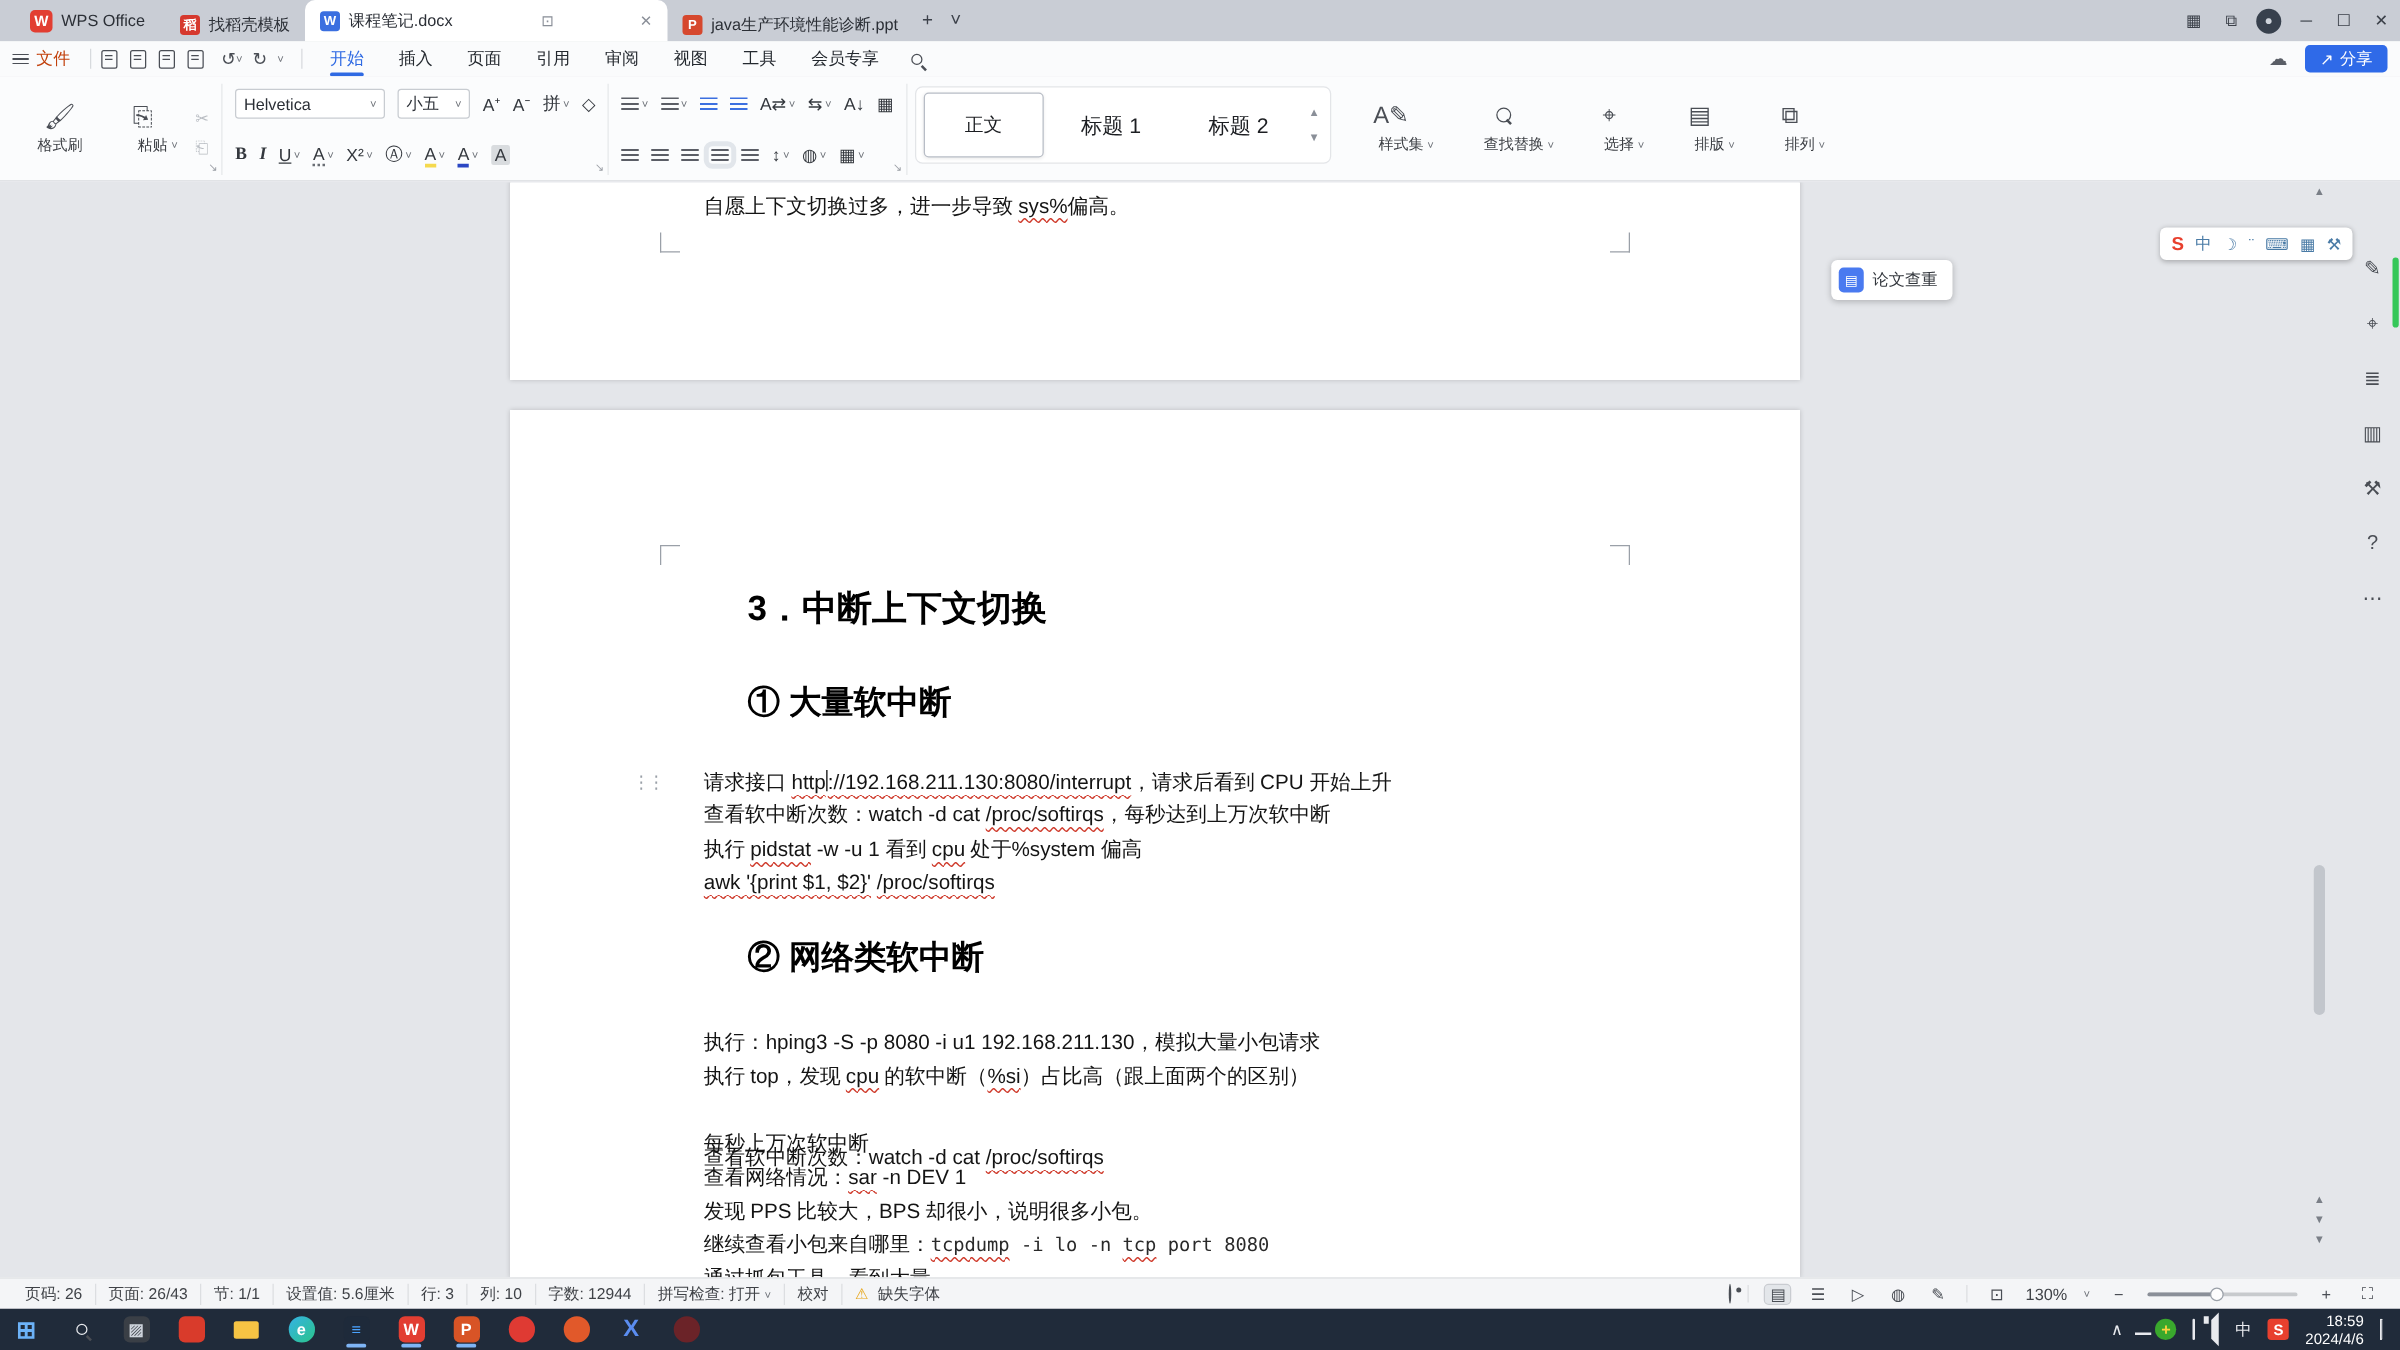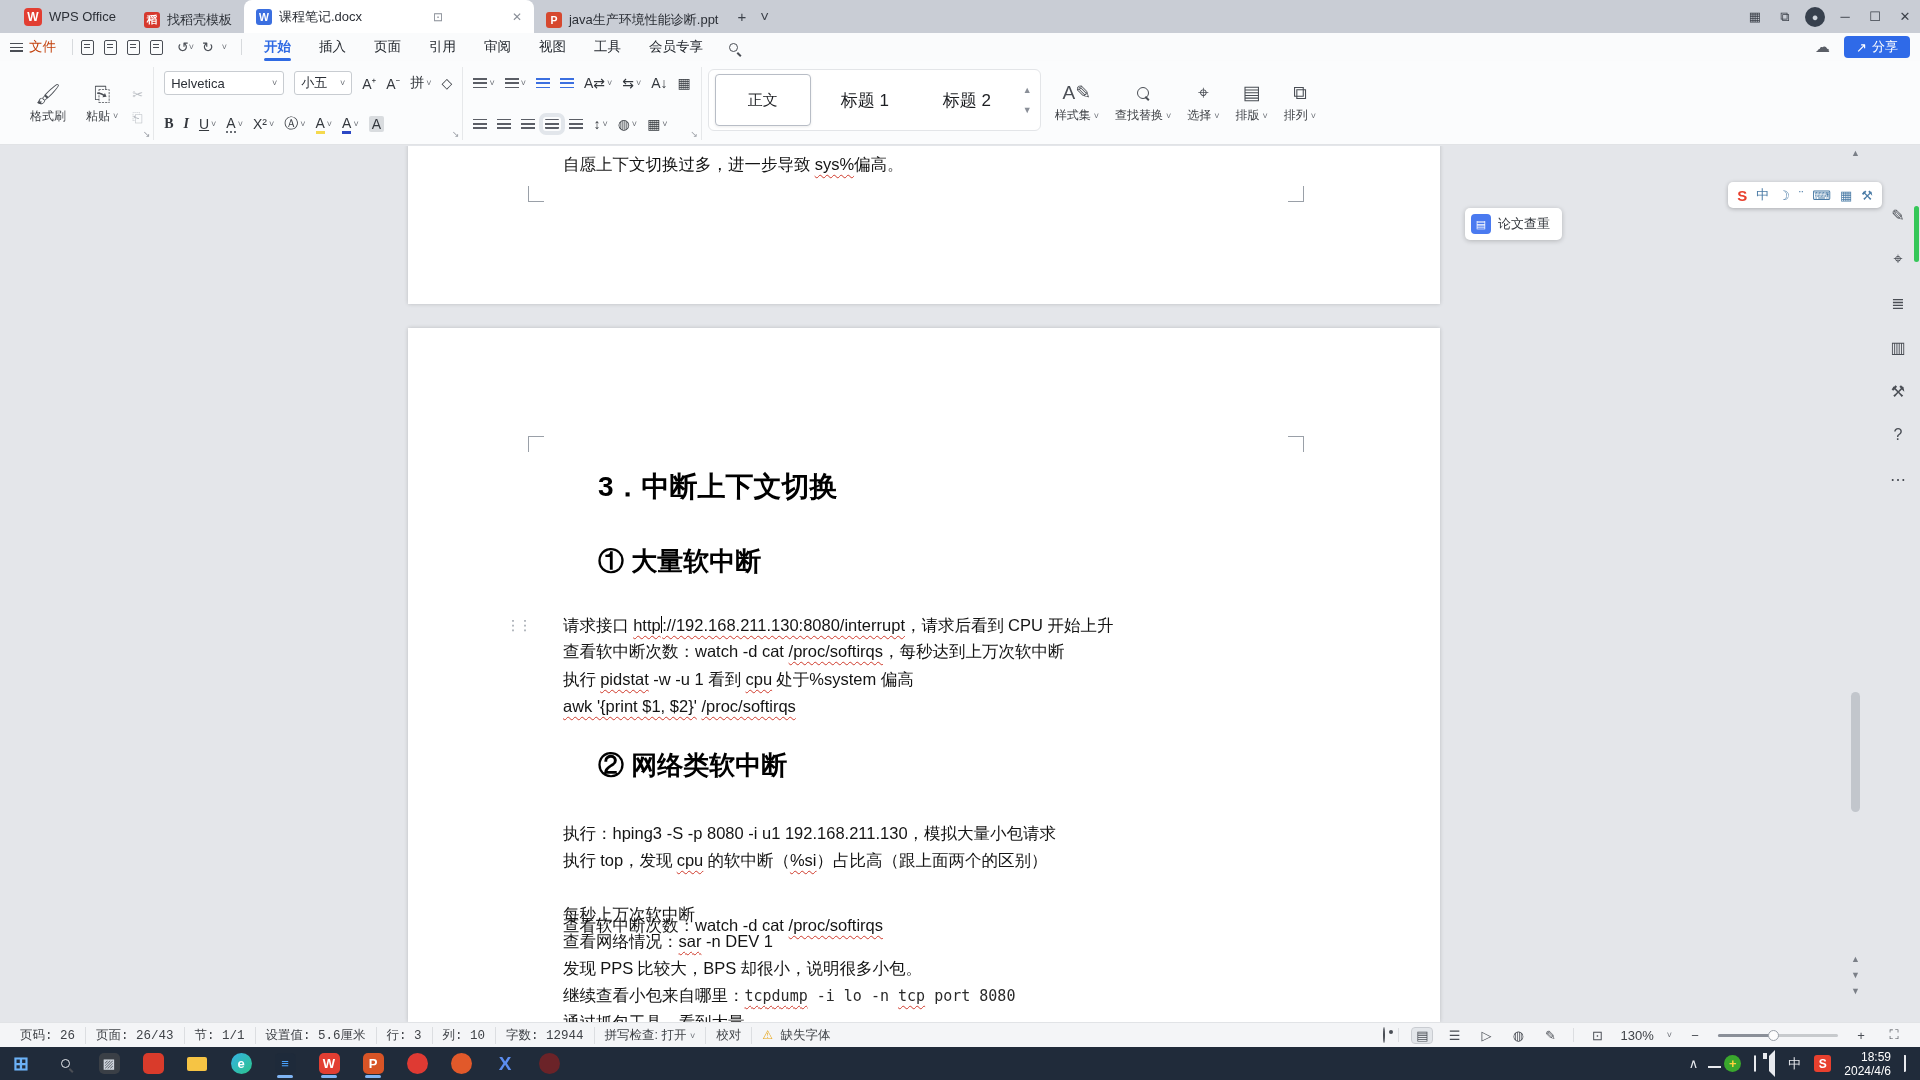--- a/index.html
+++ b/index.html
@@ -26,21 +26,21 @@
   .hamb{width:13px;height:9px;background:repeating-linear-gradient(#4a4e55 0 1.4px,transparent 1.4px 3.6px);margin-right:6px;}
   .file-btn{display:flex;align-items:center;color:#c2410c;padding:0 8px 0 0;}
   .vdiv{width:1px;height:16px;background:#d7dadd;margin:0 8px;}
   .qicons{display:flex;align-items:center;gap:10px;margin-right:14px;}
   .qdoc{width:13px;height:15px;border:1.4px solid #4a4e55;border-radius:2px;position:relative;}
   .qdoc:after{content:"";position:absolute;left:2px;top:3px;width:6px;height:1.2px;background:#4a4e55;box-shadow:0 3px 0 #4a4e55;}
   .qglyph{color:#4a4e55;font-size:14px;}
   .qcaret{color:#6a6e75;font-size:9px;}
   .menu-tabs{display:flex;align-items:center;gap:0;}
   .mtab{padding:0 14px;height:28px;display:flex;align-items:center;color:#24292f;position:relative;}
-  .mtab.active{color:#2f6ae3;font-weight:bold;}
+  .mtab.active{color:#2f6ae3;font-weight:normal;}
   .mtab.active:after{content:"";position:absolute;left:14px;right:14px;bottom:0;height:3px;border-radius:2px;background:#2f6ae3;}
   .mag{width:9px;height:9px;border:1.5px solid #4a4e55;border-radius:50%;position:relative;display:inline-block;}
   .mag:after{content:"";position:absolute;left:8px;top:8px;width:5px;height:1.5px;background:#4a4e55;transform:rotate(45deg);transform-origin:0 0;}
   .mb-right{margin-left:auto;display:flex;align-items:center;gap:14px;}
   .cloud{color:#5a5e66;font-size:15px;}
   .share-btn{background:#2f6ae8;color:#fff;font-size:13px;height:22px;padding:0 12px;border-radius:4px;display:flex;align-items:center;gap:5px;}
 
   
   .ribbon{position:absolute;top:61px;left:0;right:0;height:84px;background:#fbfcfd;border-bottom:1px solid #e1e3e6;display:flex;align-items:stretch;padding:6px 4px 4px 14px;}
   .rgroup{display:flex;flex-direction:column;justify-content:space-between;padding:2px 10px;border-right:1px solid #e6e8ea;position:relative;}
@@ -62,21 +62,21 @@
   .bars{width:14px;height:10px;background:repeating-linear-gradient(#5b5e66 0 1.5px,transparent 1.5px 4.25px);display:inline-block;}
   .bars.sel-bg{outline:4px solid #e2e6eb;outline-offset:2px;border-radius:1px;}
   .bars.blue{background:repeating-linear-gradient(#3b6fe0 0 1.5px,transparent 1.5px 4.25px);}
   .gallery{display:flex;align-items:center;gap:6px;background:#fff;border:1px solid #e3e5e8;border-radius:6px;padding:4px 6px;height:62px;margin:2px 6px;}
   .stylecard{min-width:96px;height:52px;display:flex;align-items:center;justify-content:center;font-size:15px;color:#1c1e22;border-radius:4px;padding:0 10px;}
   .stylecard.active{border:1.5px solid #b8bdc6;background:#fff;box-shadow:0 1px 3px rgba(0,0,0,.08);}
   .stylecard.h{font-weight:normal;font-size:17px;}
   .galscroll{display:flex;flex-direction:column;gap:10px;color:#8a8f98;font-size:9px;padding:0 2px;}
   .rtool{display:flex;flex-direction:column;align-items:center;justify-content:center;gap:4px;font-size:12px;color:#3c3f44;padding:0 8px;}
   .rtool .bicon{font-size:19px;color:#4a4e55;line-height:20px;}
-  .lblrow{display:flex;align-items:center;gap:3px;}
+  .lblrow{display:flex;align-items:center;gap:3px;margin-left:24px;}
 
   
   .docarea{position:absolute;top:146px;left:0;right:0;height:876px;background:#e4e6ea;overflow:hidden;}
   .page{position:absolute;left:408px;width:1032px;background:#fff;box-shadow:0 0 4px rgba(0,0,0,.18);overflow:hidden;}
   .page1{top:-2px;height:160px;}
   .page2{top:182px;height:694px;}
   .cropmark{position:absolute;width:16px;height:16px;}
   .cm-l{border-left:1px solid #9aa0a8;border-bottom:1px solid #9aa0a8;border-bottom-left-radius:0;}
   .cm-r{border-right:1px solid #9aa0a8;border-bottom:1px solid #9aa0a8;}
   .cm-t.cm-l{border-bottom:none;border-top:1px solid #9aa0a8;}
@@ -448,21 +448,21 @@
         <span class="sg-ic">⚒</span>
       </div>
 
     <div class="papercheck">
       <span class="pc-ic">▤</span>
       <span>论文查重</span>
     </div>
   </div>
 
   <div class="statusbar">
-    <div id="status-left" style="display:flex;align-items:center;font-family:Liberation Mono, monospace;">
+    <div id="status-left" style="display:flex;align-items:center;">
         <div class="sb-item">页码: 26</div>
         <div class="sb-item">页面: 26/43</div>
         <div class="sb-item">节: 1/1</div>
         <div class="sb-item">设置值: 5.6厘米</div>
         <div class="sb-item">行: 3</div>
         <div class="sb-item">列: 10</div>
         <div class="sb-item">字数: 12944</div>
       </div>
     <div class="sb-item">
       <span>拼写检查: 打开</span>

